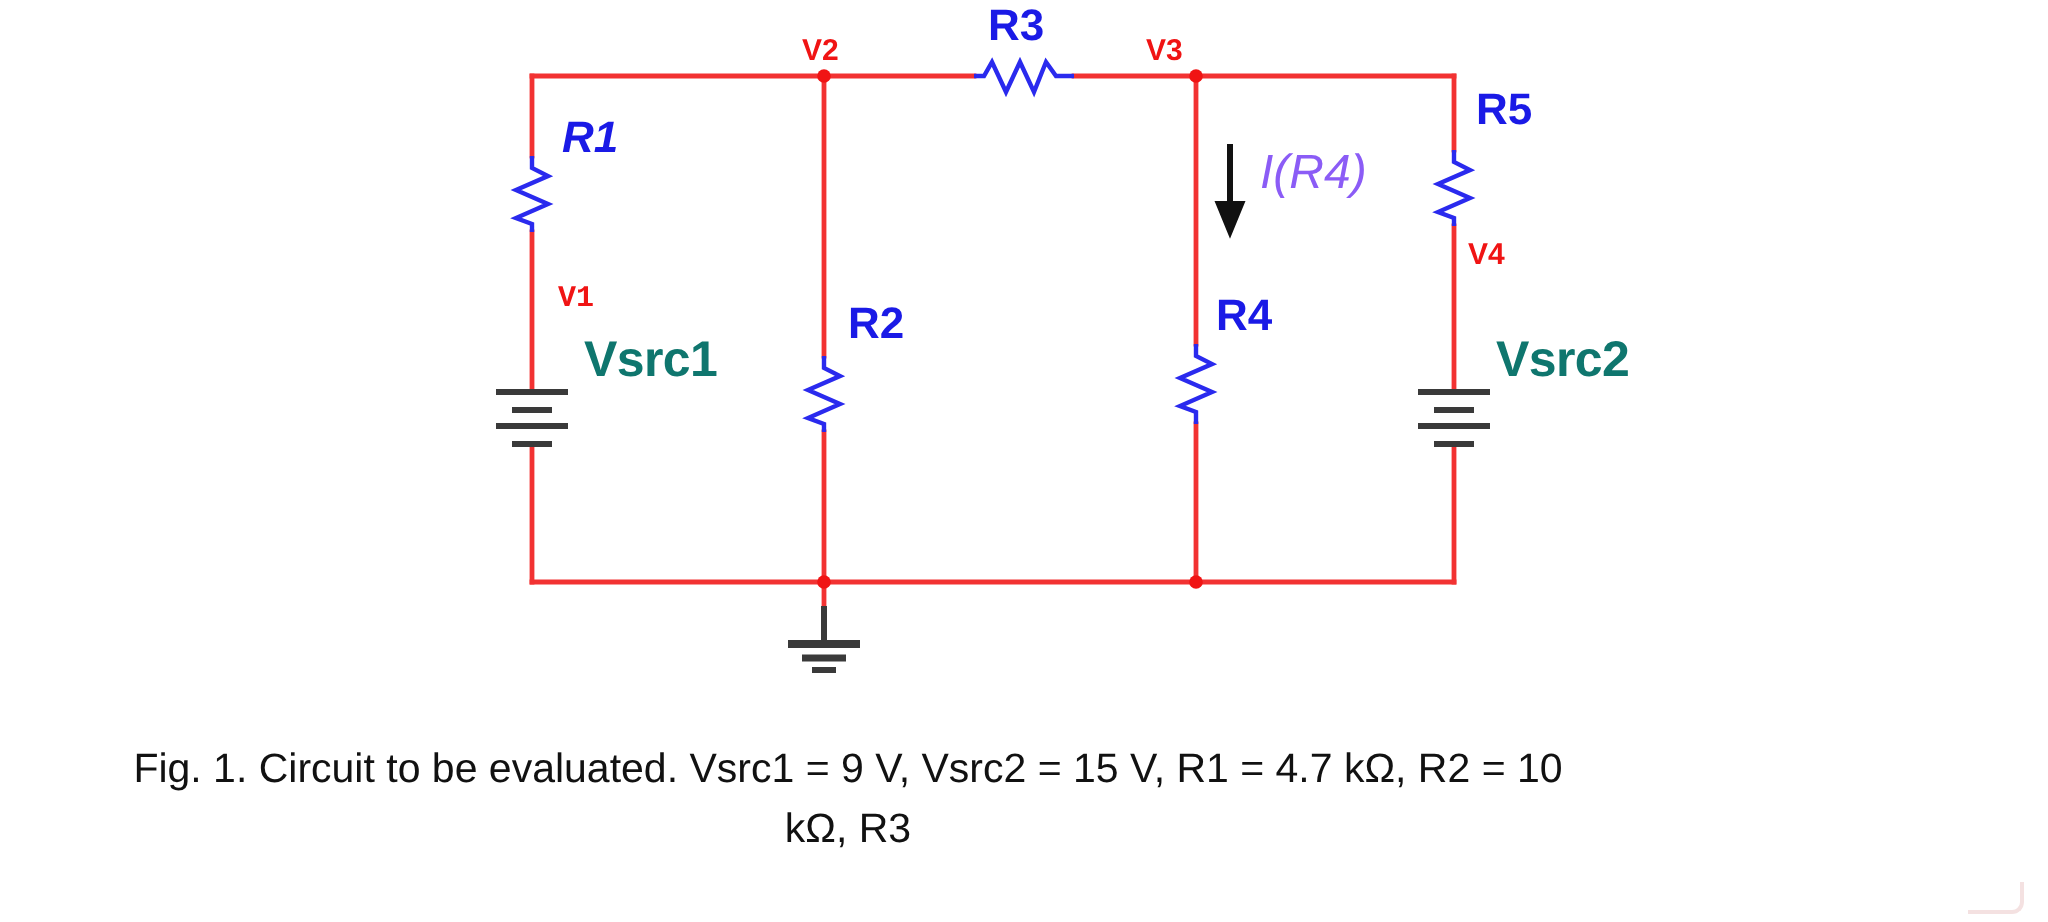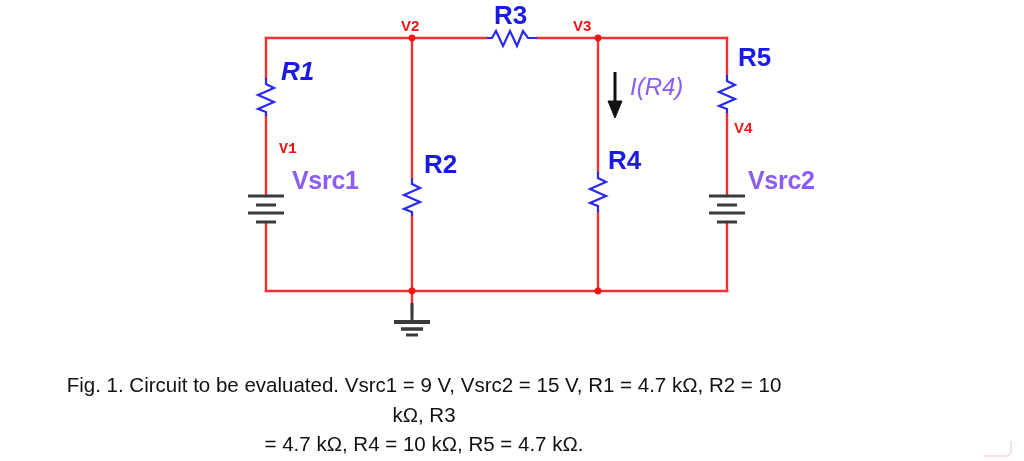--- a/index.html
+++ b/index.html
@@ -31,31 +31,31 @@
   }
   .lbl {
     position: absolute;
     white-space: nowrap;
     line-height: 1;
     text-align: center;
   }
   .comp-label {
     color: #1a1ae6;
     font-weight: bold;
-    font-size: 26px;
+    font-size: 22px;
     font-family: "Liberation Sans", sans-serif;
   }
   .node-label {
     color: #f01414;
     font-weight: bold;
     font-size: 15px;
     font-family: "Liberation Sans", sans-serif;
   }
   .src-label {
-    color: #8b5cf6;
+    color: #0f766e;
     font-weight: bold;
     font-size: 25px;
     font-family: "Liberation Sans", sans-serif;
     letter-spacing: -0.3px;
   }
   .current-label {
     color: #8b5cf6;
     font-weight: normal;
     font-size: 24px;
     font-family: "Liberation Sans", sans-serif;
@@ -197,18 +197,17 @@
     <div class="lbl node-label" style="left:573px; top:18px;">V3</div>
 
     <div class="lbl node-label" style="left:734px; top:120px;">V4</div>
 
     <div class="lbl current-label" style="left:630px; top:75px;">I(R4)</div>
 
   </div>
 
   <div id="caption">
     <span class="cap-line" id="cap-line-1">Fig. 1. Circuit to be evaluated. Vsrc1 = 9 V, Vsrc2 = 15 V, R1 = 4.7 kΩ, R2 = 10 kΩ, R3</span>
-    <span class="cap-line" id="cap-line-2">= 4.7 kΩ, R4 = 10 kΩ, R5 = 4.7 kΩ.</span>
   </div>
 
   <div id="artifact"></div>
 
 </div>
 
 </body></html>

